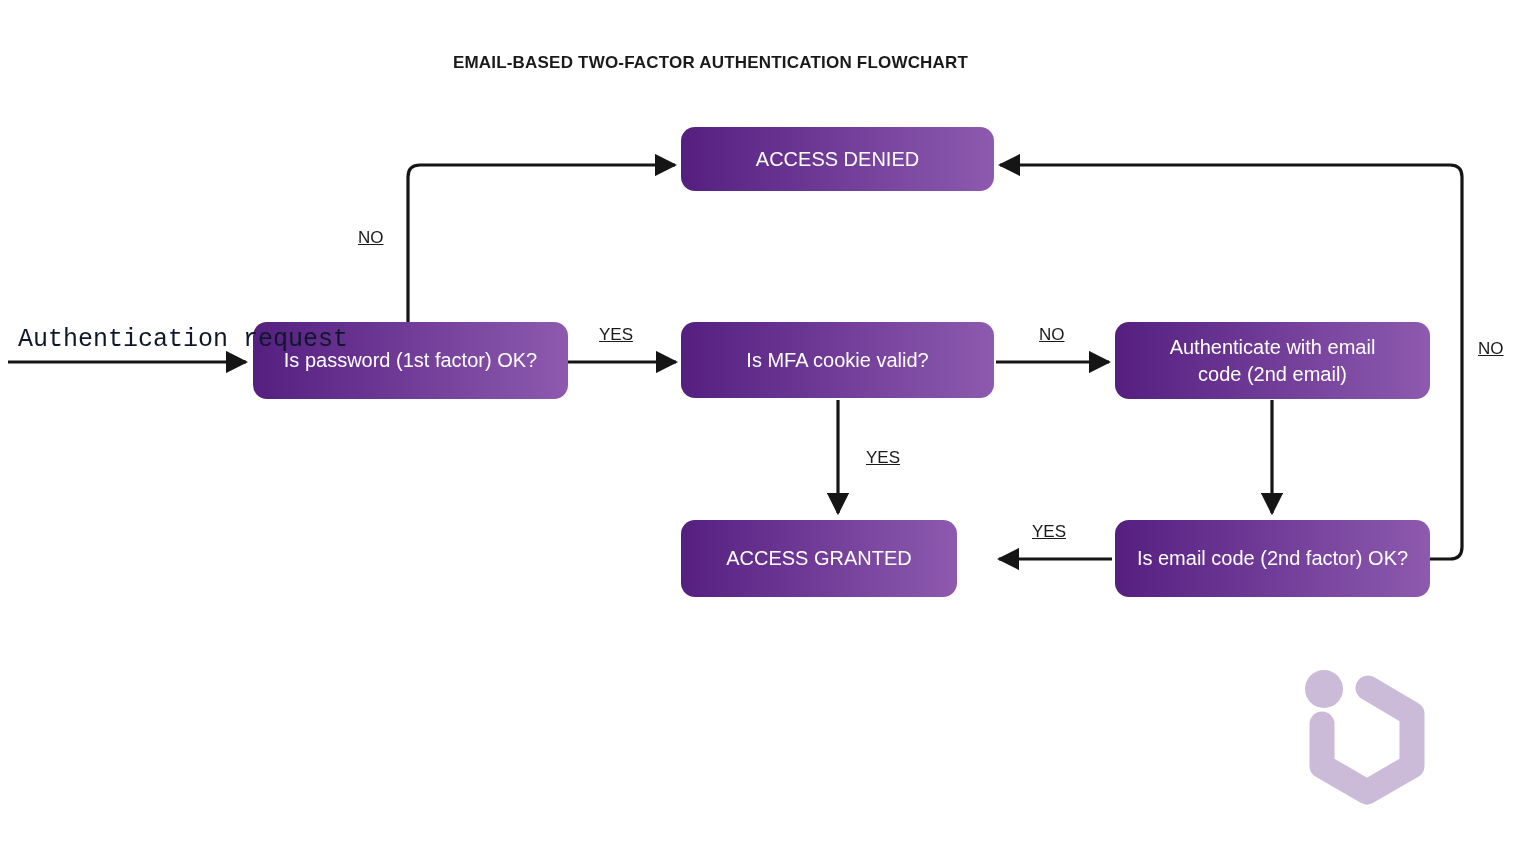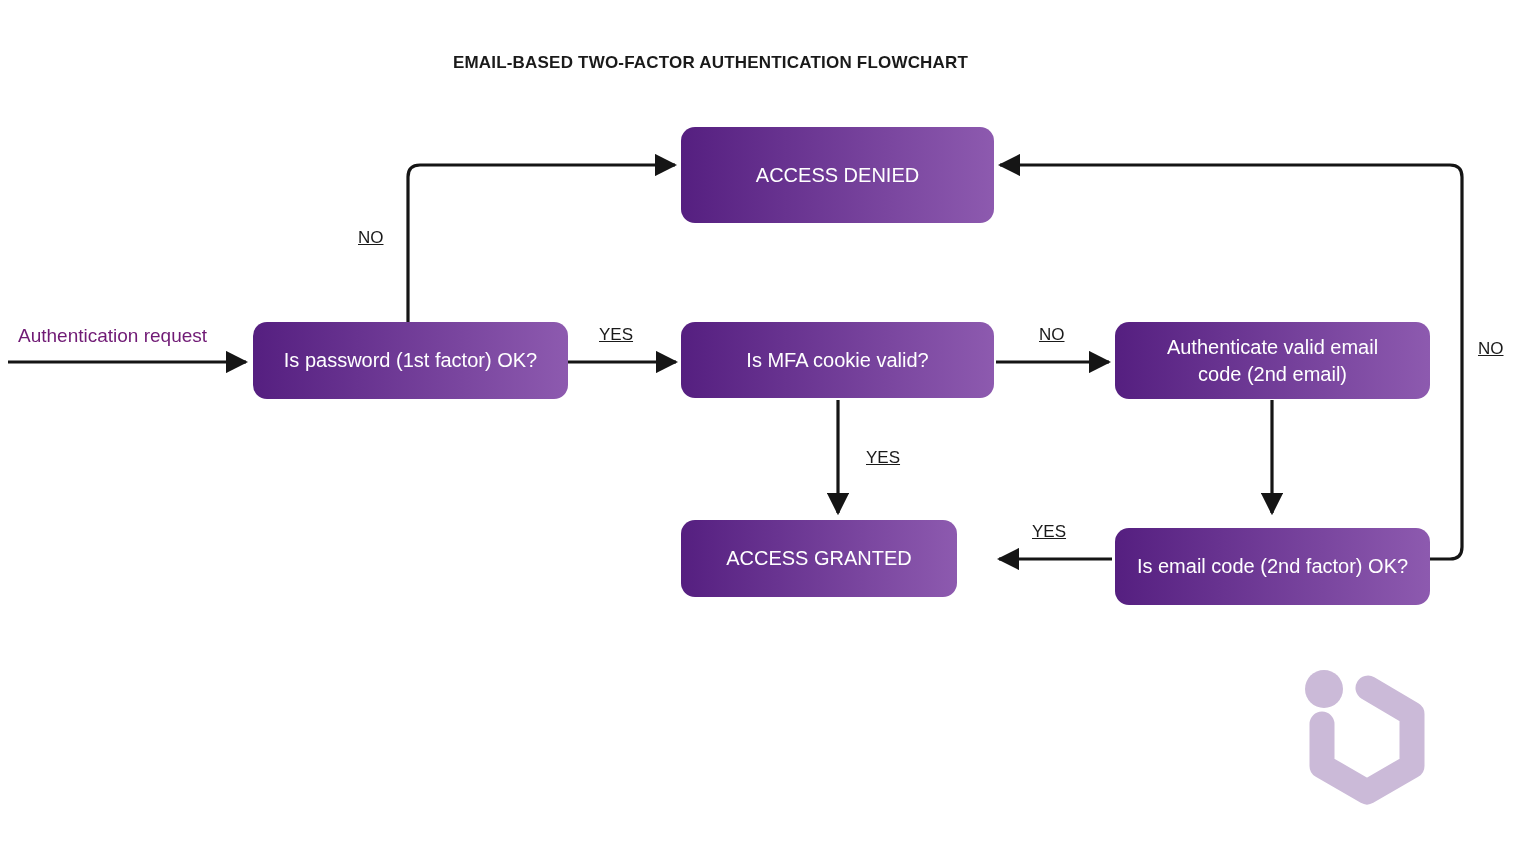--- a/index.html
+++ b/index.html
@@ -56,23 +56,24 @@
   }
   .edge-label {
     position: absolute;
     font-size: 17px;
     color: #1a1a1a;
     white-space: nowrap;
     text-decoration: underline;
   }
   .entry-label {
     position: absolute;
-    font-size: 19px;
-    color: #701a75;
+    font-size: 25px;
+    color: #0f172a;
     white-space: nowrap;
+    font-family: Liberation Mono, monospace;
   }
   .logo {
     position: absolute;
     left: 1290px;
     top: 660px;
     width: 170px;
     height: 160px;
   }
 </style>
 </head>
@@ -99,42 +100,42 @@
 
     <path d="M 838 400 L 838 513" fill="none" stroke="#151515" stroke-width="3.2" marker-end="url(#arrow)"></path>
 
     <path d="M 1272 400 L 1272 513" fill="none" stroke="#151515" stroke-width="3.2" marker-end="url(#arrow)"></path>
 
     <path d="M 1112 559 L 999 559" fill="none" stroke="#151515" stroke-width="3.2" marker-end="url(#arrow)"></path>
 
     <path d="M 1430 559 L 1450 559 Q 1462 559 1462 547 L 1462 177 Q 1462 165 1450 165 L 1000 165" fill="none" stroke="#151515" stroke-width="3.2" marker-end="url(#arrow)"></path>
   </svg>
 
-  <div class="node" style="left:681px; top:127px; width:313px; height:96px;">
+  <div class="node" style="left:681px; top:127px; width:313px; height:64px;">
     <span>ACCESS DENIED</span>
   </div>
 
   <div class="node" style="left:253px; top:322px; width:315px; height:77px;">
     <span>Is password (1st factor) OK?</span>
   </div>
 
   <div class="node" style="left:681px; top:322px; width:313px; height:76px;">
     <span>Is MFA cookie valid?</span>
   </div>
 
   <div class="node" style="left:1115px; top:322px; width:315px; height:77px; flex-direction:column;">
-    <span>Authenticate valid email</span>
+    <span>Authenticate with email</span>
     <span>code (2nd email)</span>
   </div>
 
   <div class="node" style="left:681px; top:520px; width:276px; height:77px;">
     <span>ACCESS GRANTED</span>
   </div>
 
-  <div class="node" style="left:1115px; top:520px; width:315px; height:77px;margin-top:8px;">
+  <div class="node" style="left:1115px; top:520px; width:315px; height:77px;">
     <span>Is email code (2nd factor) OK?</span>
   </div>
 
   <div class="entry-label" style="left:18px; top:325px;"><span>Authentication request</span></div>
 
   <div class="edge-label" style="left:358px; top:228px;"><span>NO</span></div>
 
   <div class="edge-label" style="left:599px; top:325px;"><span>YES</span></div>
 
   <div class="edge-label" style="left:1039px; top:325px;"><span>NO</span></div>

